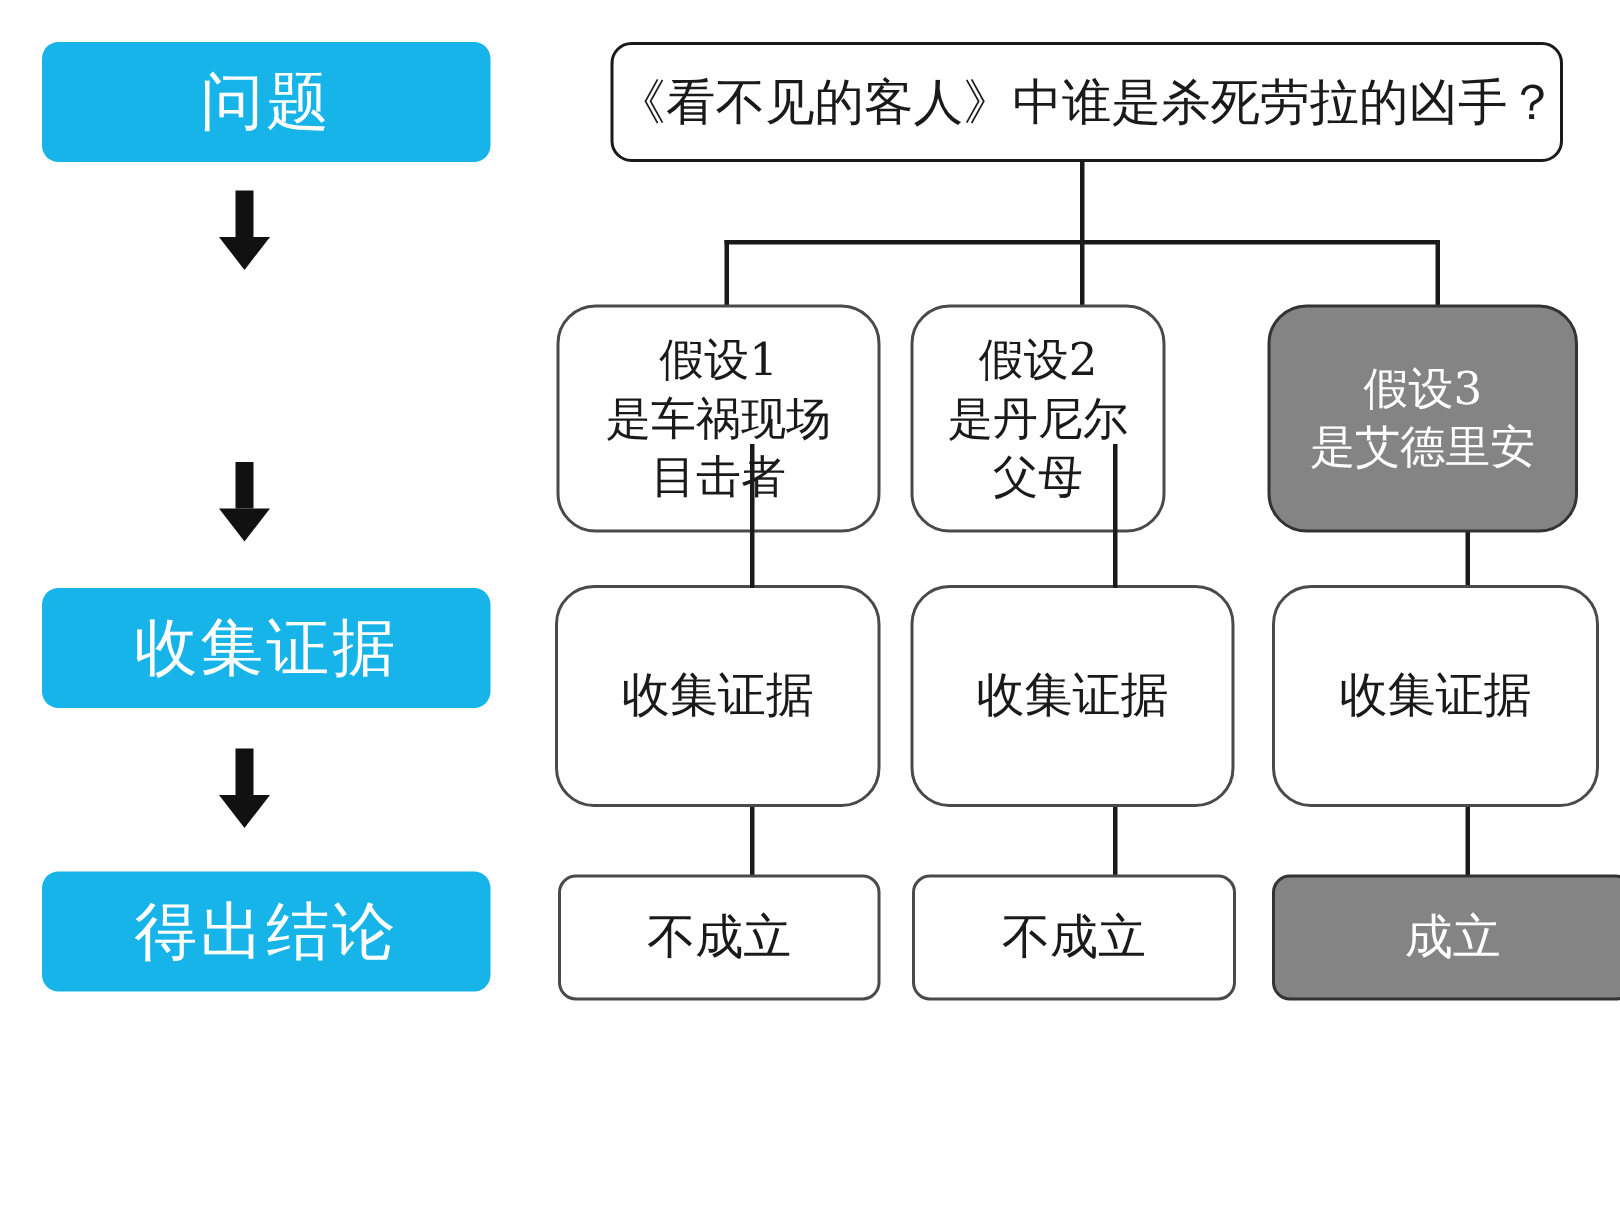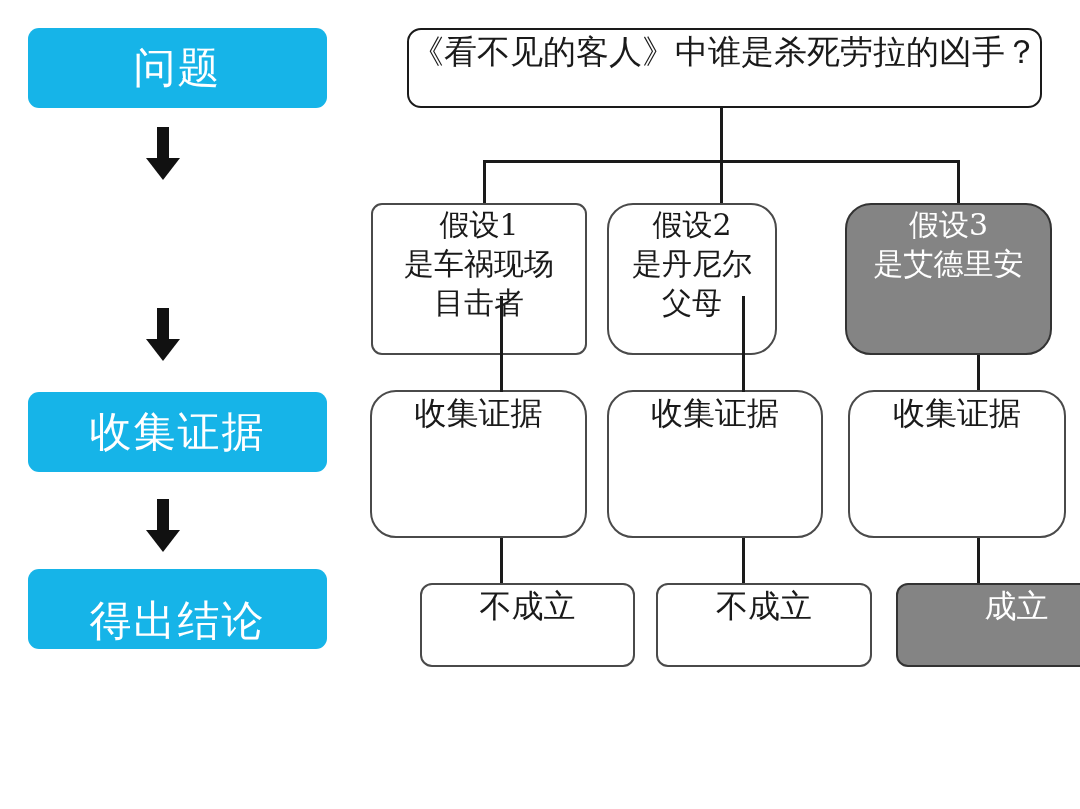--- a/index.html
+++ b/index.html
@@ -14,21 +14,21 @@
   .step-box{
     position:absolute;left:28px;width:299px;height:80px;
     background:#16b4e8;border-radius:11px;
     display:flex;align-items:center;justify-content:center;
     color:#ffffff;font-size:42px;letter-spacing:2px;
     box-sizing:border-box;
   }
   #step-0{top:28px;}
   #step-1{top:206px;}
   #step-2{top:392px;}
-  #step-3{top:569px;align-items:flex-end;}
+  #step-3{top:581px;}
   .down-arrow{
     position:absolute;left:146px;width:34px;
     display:flex;flex-direction:column;align-items:center;
   }
   #arrow-0{top:127px;}
   #arrow-1{top:308px;}
   #arrow-2{top:499px;}
   .arrow-bar{width:12px;height:31px;background:#111111;}
   .arrow-head{
     width:0;height:0;
@@ -36,36 +36,36 @@
     border-right:17px solid transparent;
     border-top:22px solid #111111;
   }
   
   .line{position:absolute;background:#1a1a1a;z-index:1;}
   .line.over{z-index:3;}
   
   .tree-box{
     position:absolute;box-sizing:border-box;z-index:2;
     background:#ffffff;border:2px solid #4a4a4a;
-    display:flex;justify-content:center;
+    display:flex;align-items:center;justify-content:center;
     text-align:center;color:#1a1a1a;
   }
   #question-box{
     left:407px;top:28px;width:635px;height:80px;
     border:2px solid #1a1a1a;border-radius:14px;font-size:33px;
   }
   .hyp-box{top:203px;height:152px;border-radius:26px;font-size:30px;line-height:1.3;}
-  #hyp-0{left:371px;width:216px;border-radius:11px;}
+  #hyp-0{left:371px;width:216px;}
   #hyp-1{left:607px;width:170px;}
   #hyp-2{left:845px;width:207px;}
   .evi-box{top:390px;height:148px;border-radius:26px;font-size:32px;}
   #evi-0{left:370px;width:217px;}
   #evi-1{left:607px;width:216px;}
   #evi-2{left:848px;width:218px;}
-  .con-box{top:583px;height:84px;border-radius:12px;font-size:32px;margin-left:48px;}
+  .con-box{top:583px;height:84px;border-radius:12px;font-size:32px;}
   #con-0{left:372px;width:215px;}
   #con-1{left:608px;width:216px;}
   #con-2{left:848px;width:241px;}
   .gray{
     background:#848484;border:2px solid #333333;color:#ffffff;
   }
   .pre{white-space:pre-line;}
 </style>
 </head>
 <body>

